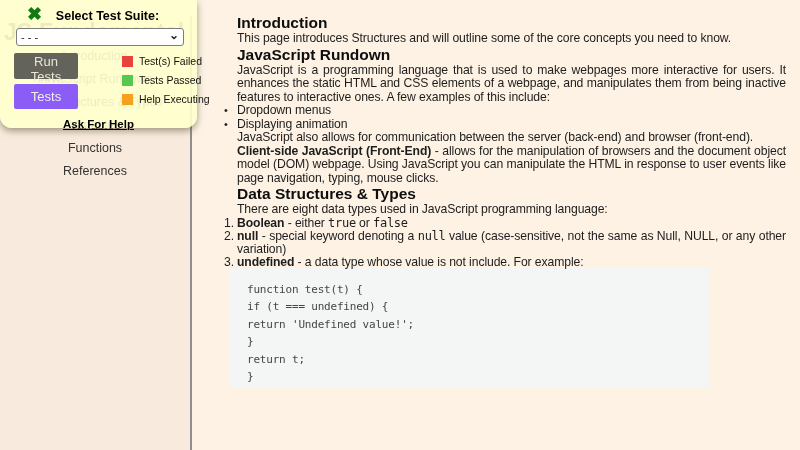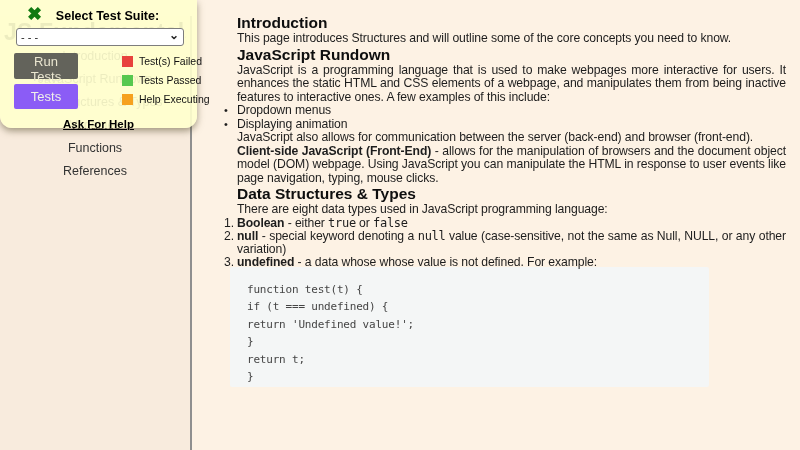--- a/index.html
+++ b/index.html
@@ -173,21 +173,21 @@
 
   <p class="mt12"><b>Client-side JavaScript (Front-End)</b><span> - allows for the manipulation of browsers and the document object model (DOM) webpage. Using JavaScript you can manipulate the HTML in response to user events like page navigation, typing, mouse clicks.</span></p>
 
 
   <h2 class="mt6">Data Structures &amp; Types</h2>
   <p>There are eight data types used in JavaScript programming language:</p>
 
   <div class="olist">
     <div class="row"><span class="num">1.</span><b>Boolean</b><span> - either </span><code class="inline">true</code><span> or </span><code class="inline">false</code><span></span></div>
     <div class="row"><span class="num">2.</span><b>null</b><span> - special keyword denoting a </span><code class="inline">null</code><span> value (case-sensitive, not the same as Null, NULL, or any other variation)</span></div>
-    <div class="row"><span class="num">3.</span><b>undefined</b><span> - a data whose whose value is not defined. For example:</span></div>
+    <div class="row"><span class="num">3.</span><b>undefined</b><span> - a data type whose value is not include. For example:</span></div>
   </div>
 
   <div class="codeblock">
     <div class="cline">function test(t) {</div>
     <div class="cline">if (t === undefined) {</div>
     <div class="cline">return 'Undefined value!';</div>
     <div class="cline">}</div>
     <div class="cline">return t;</div>
     <div class="cline">}</div>
   </div>

